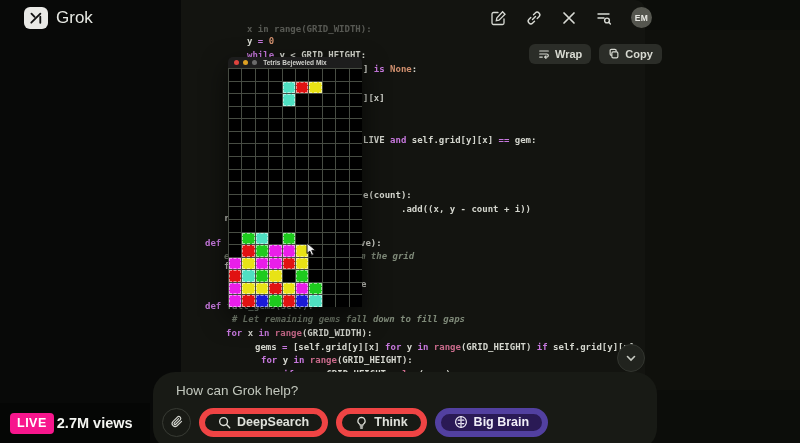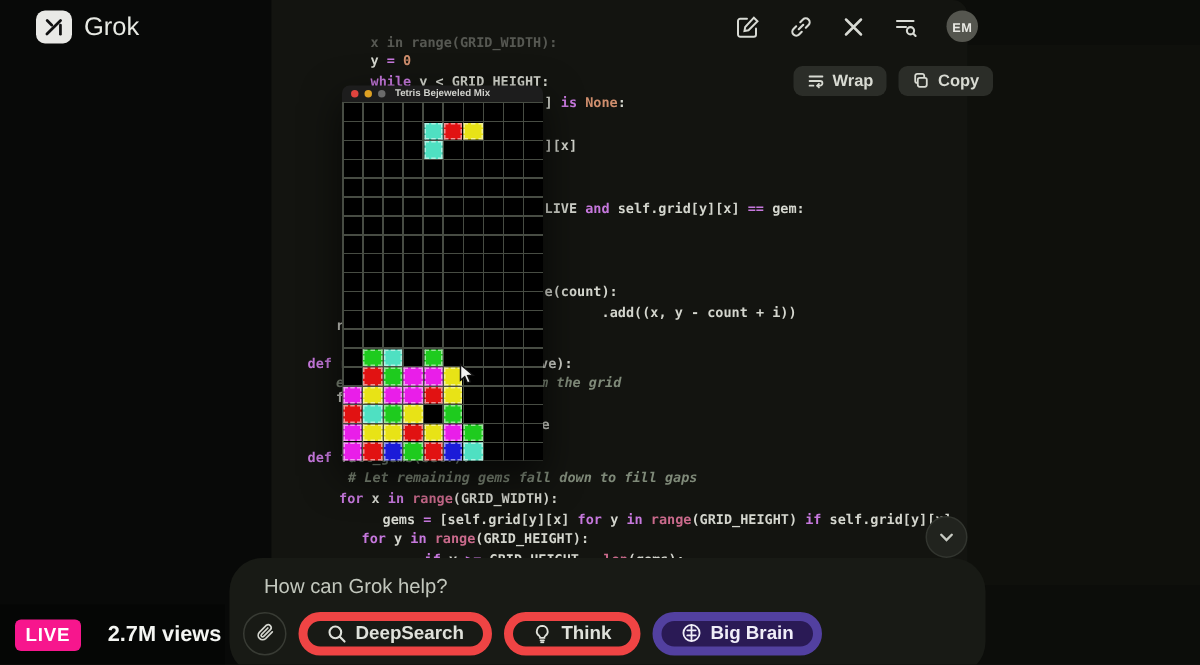--- a/index.html
+++ b/index.html
@@ -51,21 +51,21 @@
   .round-btn { width:29px; height:29px; border-radius:50%; border:1px solid #383b34; background:transparent; display:flex; align-items:center; justify-content:center; }
   .pill { height:29px; border-radius:15px; border:6px solid #ef4444; background:transparent; color:#dfe1da; font-size:12.5px; font-weight:600; display:flex; align-items:center; gap:6px; padding:0 13px; margin-left:8px; font-family:"Liberation Sans", sans-serif; }
   .pill.active { background:#2a1a55; border-color:#5240a0; color:#f0eef8; }
   .composer-right { margin-left:auto; display:flex; align-items:center; gap:9px; }
   .model-select { display:flex; align-items:center; gap:5px; color:#e3e5de; font-size:13px; font-weight:600; }
   .send-btn { width:30px; height:30px; border-radius:50%; background:#41443e; border:none; display:flex; align-items:center; justify-content:center; }
 
   
   .live-bar { position:absolute; left:0; top:403px; width:150px; height:40px; background:#050605; display:flex; align-items:center; }
   .live-badge { margin-left:10px; height:21px; border-radius:4px; background:#f7168d; color:#fff; font-size:12.5px; font-weight:700; letter-spacing:.5px; display:flex; align-items:center; padding:0 7px; }
-  .views { margin-left:18px; color:#f4f5f2; font-size:14.5px; font-weight:700; }
+  .views { margin-left:3px; color:#f4f5f2; font-size:14.5px; font-weight:700; }
 
   svg { display:block; }
 </style>
 </head>
 <body>
 
 <div class="left-strip"></div>
 <div class="right-tint"></div>
 
 <div class="code-panel">
@@ -82,21 +82,21 @@
       <div class="cl" style="left: 24px; top: 238px;"><span style="color: rgb(198, 120, 221);">def </span><span style="color: rgb(212, 214, 206);">r</span></div>
       <div class="cl" style="left: 179px; top: 238px;"><span style="color: rgb(212, 214, 206);">ve):</span></div>
       <div class="cl" style="left: 43px; top: 251px;"><span class="it" style="color: rgb(127, 138, 121);">e</span></div>
       <div class="cl" style="left: 179px; top: 251px;"><span class="it" style="color: rgb(127, 138, 121);">m the grid</span></div>
       <div class="cl" style="left: 43px; top: 261px;"><span style="color: rgb(212, 214, 206);">f</span></div>
       <div class="cl" style="left: 180px; top: 279px;"><span style="color: rgb(212, 214, 206);">e</span></div>
       <div class="cl" style="left: 24px; top: 301px;"><span style="color: rgb(198, 120, 221);">def </span><span style="color: rgb(143, 160, 143);">fall_gems(self):</span></div>
       <div class="cl" style="left: 45px; top: 328px;"><span style="color: rgb(198, 120, 221);">for </span><span style="color: rgb(212, 214, 206);">x </span><span style="color: rgb(198, 120, 221);">in </span><span style="color: rgb(201, 106, 139);">range</span><span style="color: rgb(212, 214, 206);">(GRID_WIDTH):</span></div>
       <div class="cl" style="left: 51px; top: 314px;"><span class="it" style="color: rgb(127, 138, 121);"># Let remaining gems fall down to fill gaps</span></div>
       <div class="cl" style="left: 74px; top: 342px;"><span style="color: rgb(212, 214, 206);">gems </span><span style="color: rgb(198, 120, 221);">= </span><span style="color: rgb(212, 214, 206);">[self.grid[y][x] </span><span style="color: rgb(198, 120, 221);">for </span><span style="color: rgb(212, 214, 206);">y </span><span style="color: rgb(198, 120, 221);">in </span><span style="color: rgb(201, 106, 139);">range</span><span style="color: rgb(212, 214, 206);">(GRID_HEIGHT) </span><span style="color: rgb(198, 120, 221);">if </span><span style="color: rgb(212, 214, 206);">self.grid[y][x]</span></div>
-      <div class="cl" style="left: 60px; top: 355px;"><span style="color: rgb(198, 120, 221);">for </span><span style="color: rgb(212, 214, 206);">y </span><span style="color: rgb(198, 120, 221);">in </span><span style="color: rgb(201, 106, 139);">range</span><span style="color: rgb(212, 214, 206);">(GRID_HEIGHT):</span></div>
+      <div class="cl" style="left: 80px; top: 355px;"><span style="color: rgb(198, 120, 221);">for </span><span style="color: rgb(212, 214, 206);">y </span><span style="color: rgb(198, 120, 221);">in </span><span style="color: rgb(201, 106, 139);">range</span><span style="color: rgb(212, 214, 206);">(GRID_HEIGHT):</span></div>
       <div class="cl" style="left: 102px; top: 369px;"><span style="color: rgb(198, 120, 221);">if </span><span style="color: rgb(212, 214, 206);">y </span><span style="color: rgb(198, 120, 221);">&gt;= </span><span style="color: rgb(212, 214, 206);">GRID_HEIGHT </span><span style="color: rgb(198, 120, 221);">- </span><span style="color: rgb(201, 106, 139);">len</span><span style="color: rgb(212, 214, 206);">(gems):</span></div>
     </div>
   <div class="code-actions">
     <button class="mini-btn">
       <span>
         <svg width="12" height="12" viewBox="0 0 14 14" fill="none" stroke="#d8dad2" stroke-width="1.4" stroke-linecap="round">
             <path d="M2 3.5h10"></path>
             <path d="M2 7h8.2a1.8 1.8 0 0 1 0 3.6H8"></path>
             <path d="M9.3 9.2 8 10.6l1.3 1.4"></path>
             <path d="M2 10.6h3"></path>

